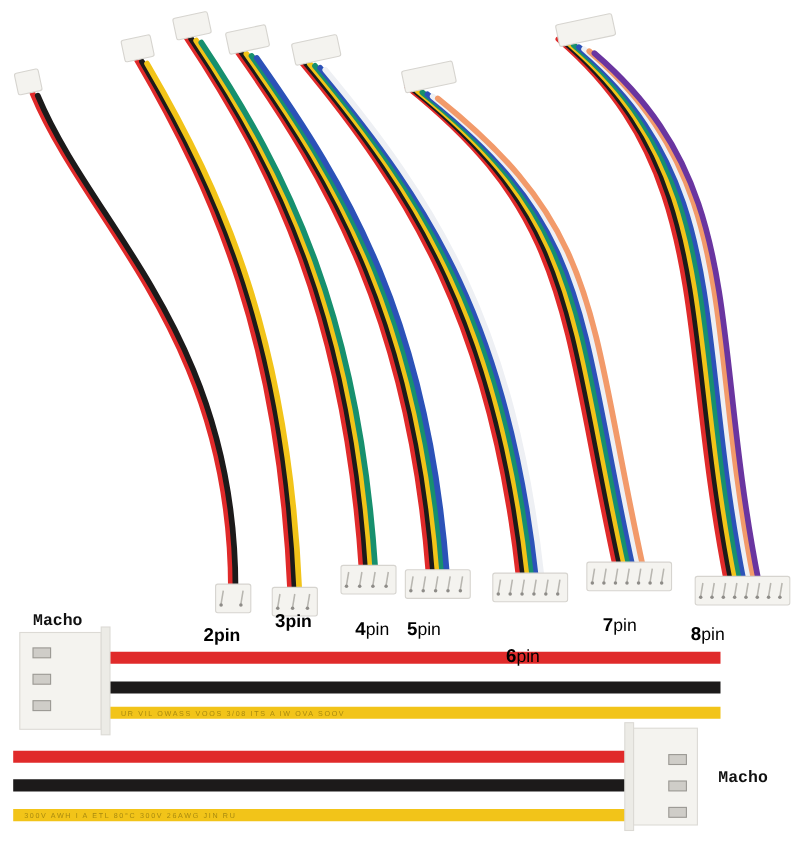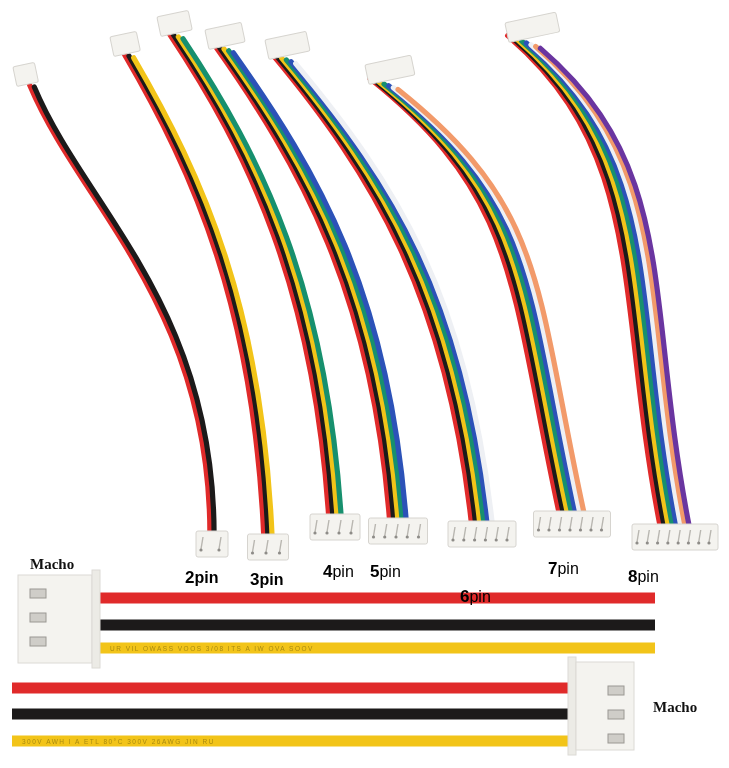--- a/index.html
+++ b/index.html
@@ -10,21 +10,21 @@
       font-family: "Liberation Sans", sans-serif;
       font-size: 16px;
       color: #000000;
       white-space: nowrap;
       line-height: 1;
     }
     .pin-label .num { font-weight: bold; font-size: 17px; }
     .pin-label.bold { font-weight: bold; }
     .macho-label {
       position: absolute;
-      font-family: Liberation Serif, serif;
+      font-family: Liberation Mono, monospace;
       font-weight: bold;
       font-size: 15px;
       color: #111111;
       line-height: 1;
     }
   </style>
 </head>
 <body>
 
 <svg id="stage" width="729" height="768" viewBox="0 0 729 768" xmlns="http://www.w3.org/2000/svg">
@@ -202,21 +202,21 @@
           <rect x="608" y="686" width="16" height="9" fill="#cfcdc8" stroke="#9a9893"></rect>
           <rect x="608" y="710" width="16" height="9" fill="#cfcdc8" stroke="#9a9893"></rect>
           <rect x="608" y="734" width="16" height="9" fill="#cfcdc8" stroke="#9a9893"></rect>
         </g>
       </g>
     </g>
 </svg>
 
 <div id="labels">
     <div class="pin-label bold" style="left: 185px; top: 569px;"><span class="num">2</span><span>pin</span></div>
-    <div class="pin-label bold" style="left: 250px; top: 571px; text-align: center;"><span class="num">3</span><span>pin</span></div>
+    <div class="pin-label bold" style="left: 250px; top: 556px; text-align: center;"><span class="num">3</span><span>pin</span></div>
     <div class="pin-label" style="left: 323px; top: 563px;"><span class="num">4</span><span>pin</span></div>
     <div class="pin-label" style="left: 370px; top: 563px;"><span class="num">5</span><span>pin</span></div>
     <div class="pin-label" style="left: 460px; top: 588px;"><span class="num">6</span><span>pin</span></div>
     <div class="pin-label" style="left: 548px; top: 560px;"><span class="num">7</span><span>pin</span></div>
     <div class="pin-label" style="left: 628px; top: 568px;"><span class="num">8</span><span>pin</span></div>
     <div class="macho-label" style="left: 30px; top: 557px;">Macho</div>
     <div class="macho-label" style="left: 653px; top: 700px;">Macho</div>
   </div>
 
 </body></html>

